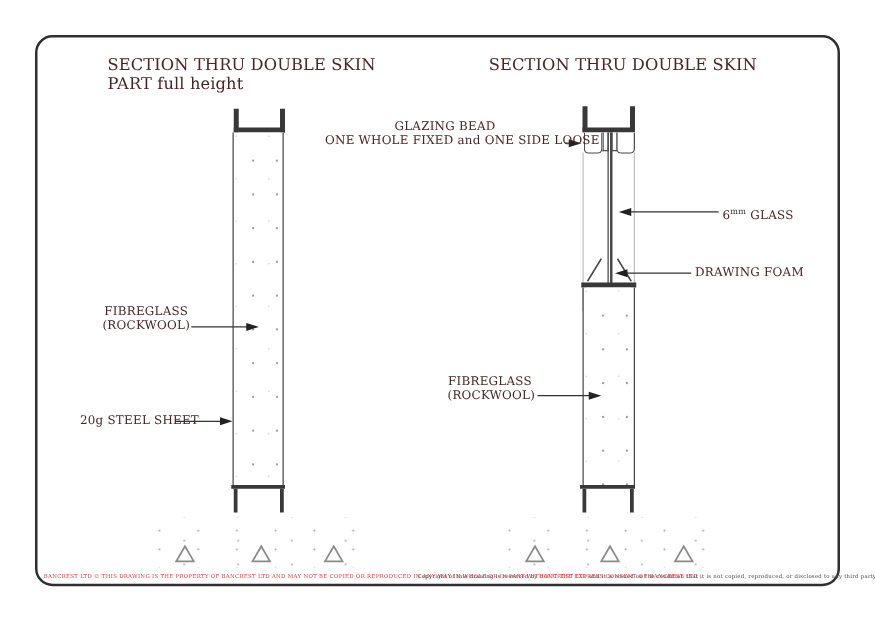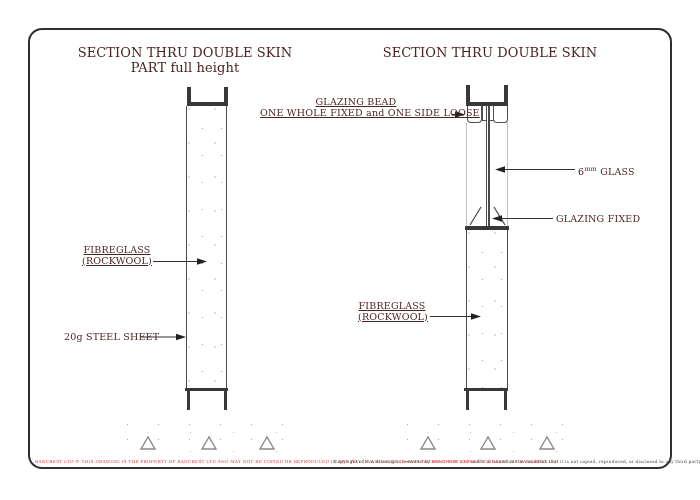--- a/index.html
+++ b/index.html
@@ -2,25 +2,25 @@
 <html><head>
 <meta charset="utf-8">
 <style>
   html,body{margin:0;padding:0;background:#fff;}
   .page{position:relative;width:700px;height:500px;background:#ffffff;overflow:hidden;
         font-family:"DejaVu Serif","Liberation Serif",serif;}
   .sheet{position:absolute;left:28px;top:28px;width:640px;height:437px;
          border:2px solid #2f2f2f;border-radius:14px;background:#fff;}
   
   .title{position:absolute;color:#4a2424;font-size:13px;line-height:14.5px;
-         text-align:center;letter-spacing:.1px;}
+         letter-spacing:.1px;margin-left:16px;}
   
   .lbl{position:absolute;color:#4a2424;font-size:9.5px;line-height:10.5px;
        letter-spacing:.2px;white-space:nowrap;}
-  .lbl.center{text-align:center;text-decoration:underline;}
+  .lbl.center{text-align:center;}
   .lbl sup{font-size:6.5px;vertical-align:super;}
   
   .bar{position:absolute;background:#383838;}
   .thinv{position:absolute;background:#4a4a4a;}
   .lightv{position:absolute;background:#c2c2c2;}
   .panel-body{position:absolute;background-color:#fff;
       border-left:1.3px solid #4a4a4a;border-right:1.3px solid #4a4a4a;
       background-image:
         radial-gradient(circle,#9b9b9b .7px,transparent .9px),
         radial-gradient(circle,#bcbcbc .6px,transparent .8px);
@@ -119,21 +119,21 @@
     <polygon points="547,437 540,449 554,449" fill="none" stroke="#8a8a8a" stroke-width="1.4"></polygon>
   </svg>
 
   <div class="lbl center" style="left:260px;top:97px;width:192px;">
     <div>GLAZING BEAD</div>
     <div>ONE WHOLE FIXED and ONE SIDE LOOSE</div>
   </div>
 
   <div class="lbl" style="left:578px;top:164px;"><span>6</span><sup>mm</sup><span> GLASS</span></div>
 
-  <div class="lbl" style="left:556px;top:213.5px;">GLAZING FIXED</div>
+  <div class="lbl" style="left:556px;top:213.5px;">DRAWING FOAM</div>
 
   <div class="lbl center" style="left:67px;top:245px;width:100px;">
     <div>FIBREGLASS</div>
     <div>(ROCKWOOL)</div>
   </div>
 
   <div class="lbl" style="left:64px;top:332px;">20g STEEL SHEET</div>
 
   <div class="lbl center" style="left:358px;top:301px;width:68px;">
     <div>FIBREGLASS</div>

